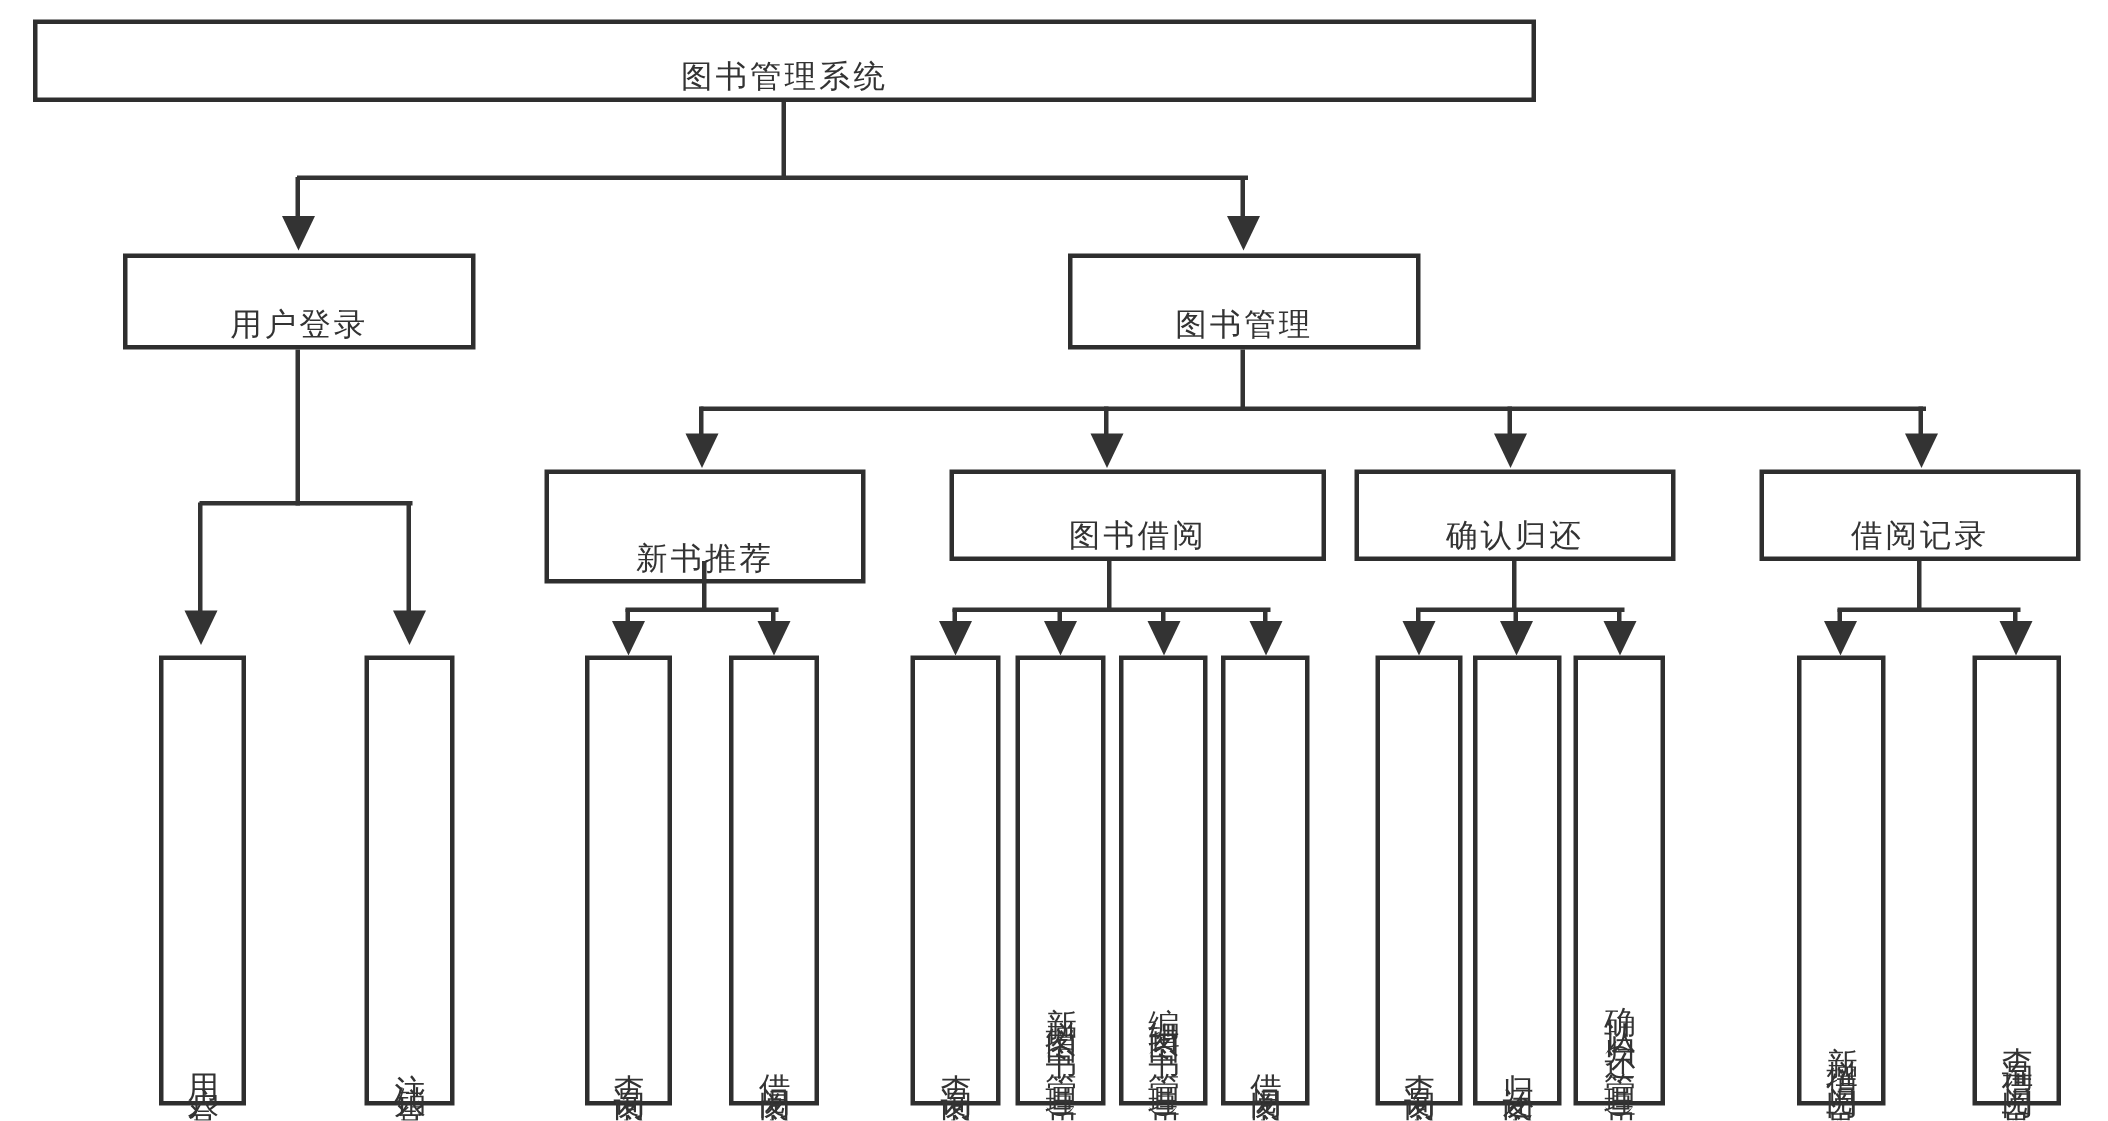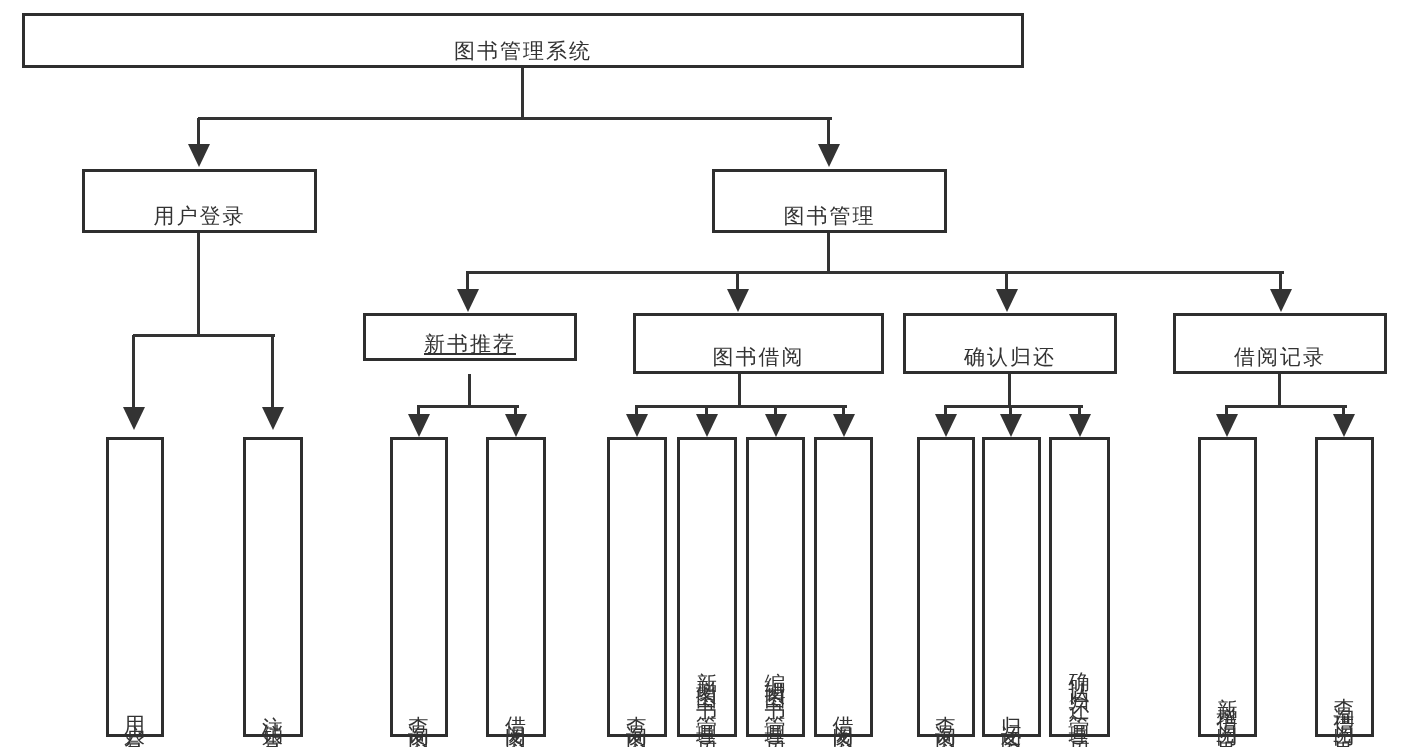--- a/index.html
+++ b/index.html
@@ -37,21 +37,21 @@
     <span class="lbl">图书管理系统</span>
   </div>
 
   <div class="node h-node" style="left:82px;top:169px;width:235px;height:64px;">
     <span class="lbl">用户登录</span>
   </div>
   <div class="node h-node" style="left:712px;top:169px;width:235px;height:64px;">
     <span class="lbl">图书管理</span>
   </div>
 
-  <div class="node h-node" style="left:363px;top:313px;width:214px;height:48px;text-decoration:underline;">
+  <div class="node h-node" style="left:363px;top:313px;width:214px;height:76px;">
     <span class="lbl">新书推荐</span>
   </div>
   <div class="node h-node" style="left:633px;top:313px;width:251px;height:61px;">
     <span class="lbl">图书借阅</span>
   </div>
   <div class="node h-node" style="left:903px;top:313px;width:214px;height:61px;">
     <span class="lbl">确认归还</span>
   </div>
   <div class="node h-node" style="left:1173px;top:313px;width:214px;height:61px;">
     <span class="lbl">借阅记录</span>

